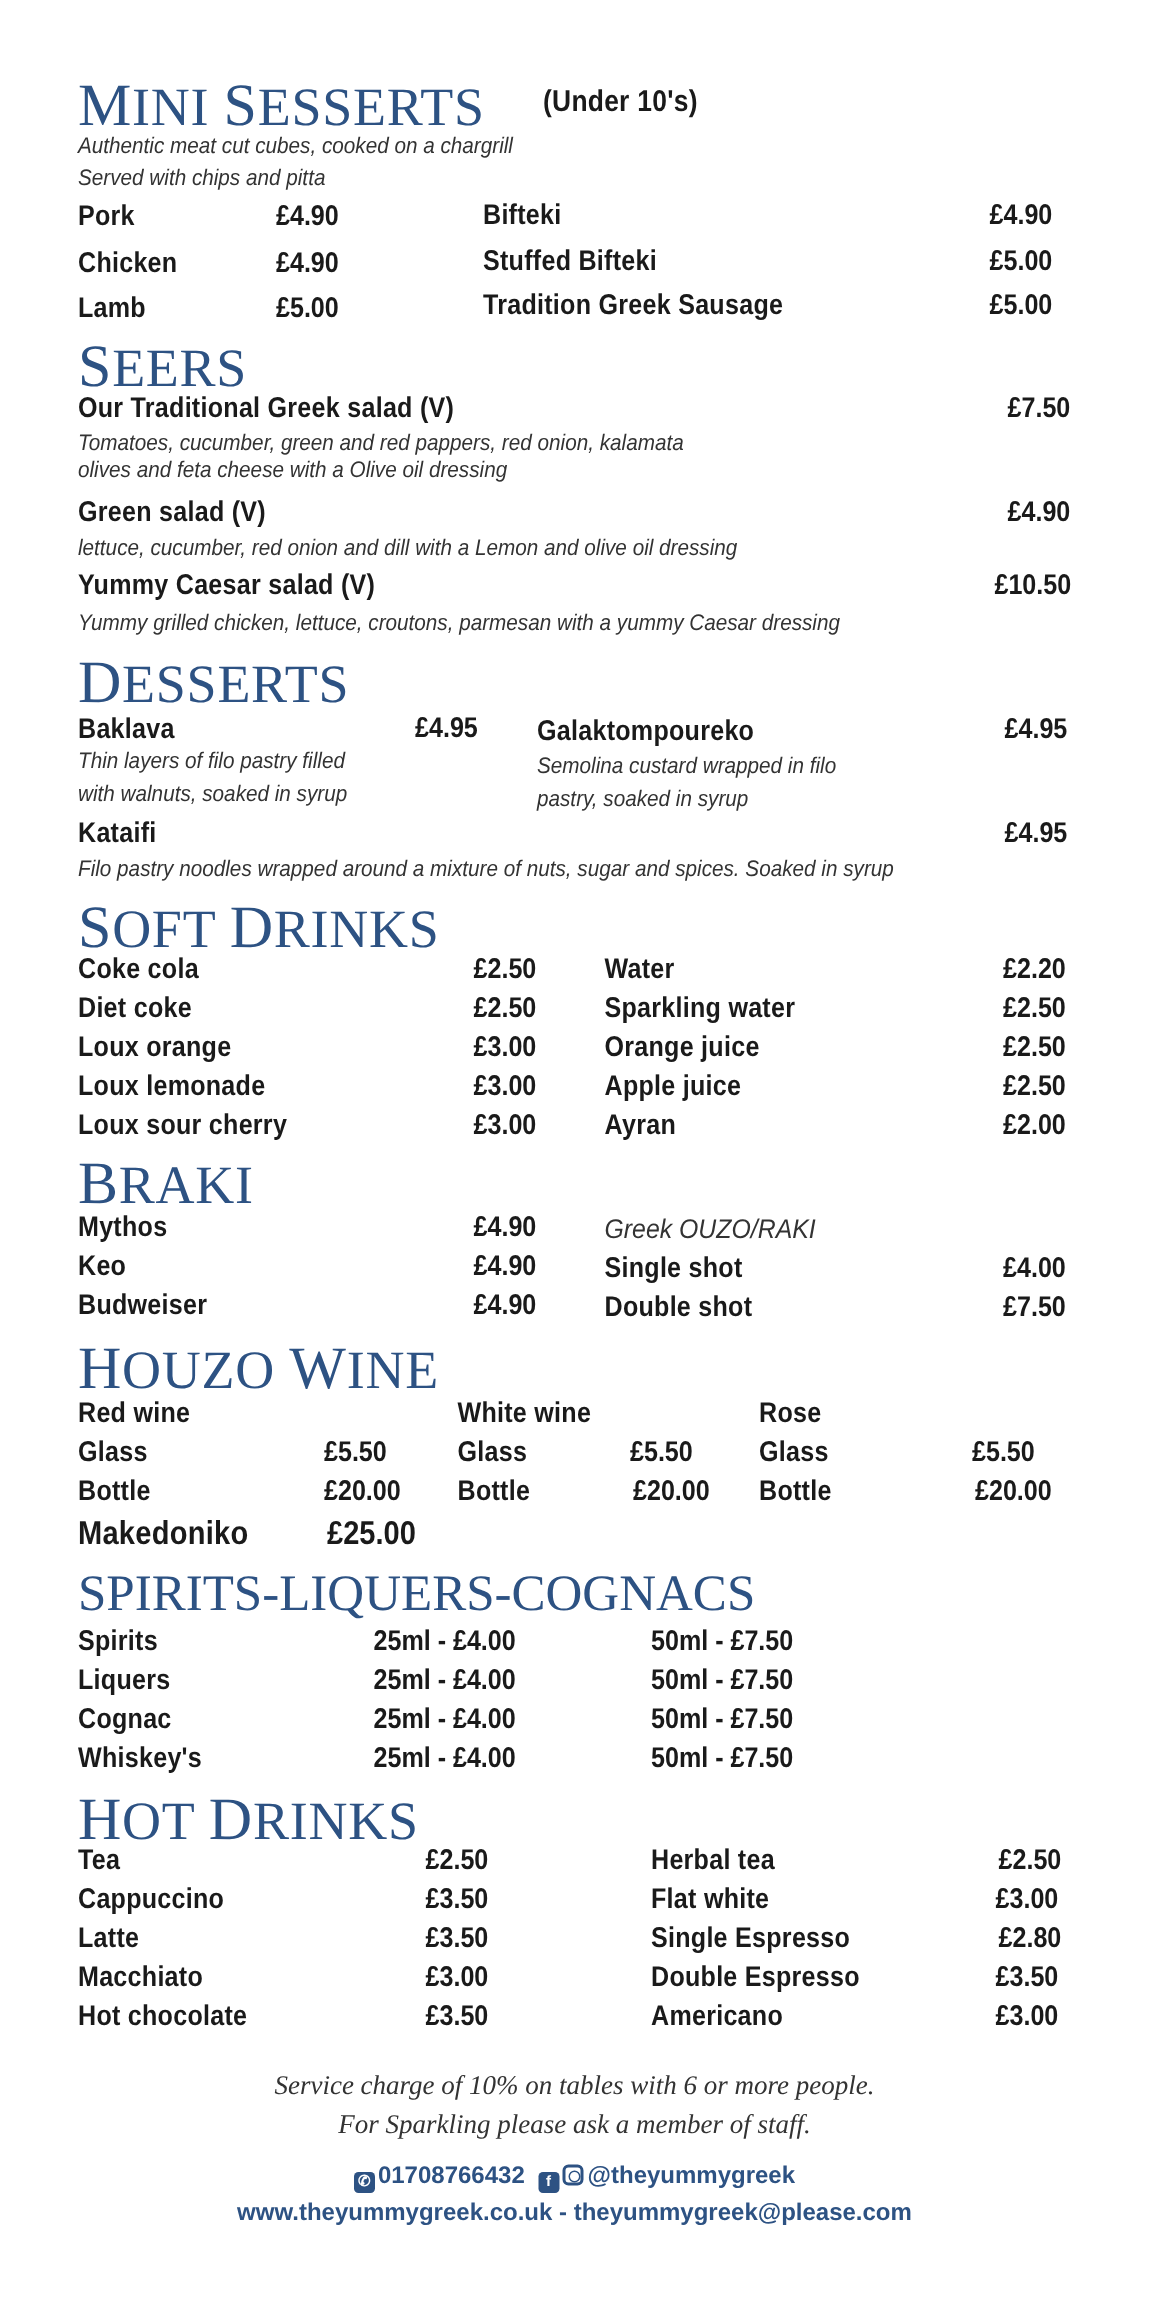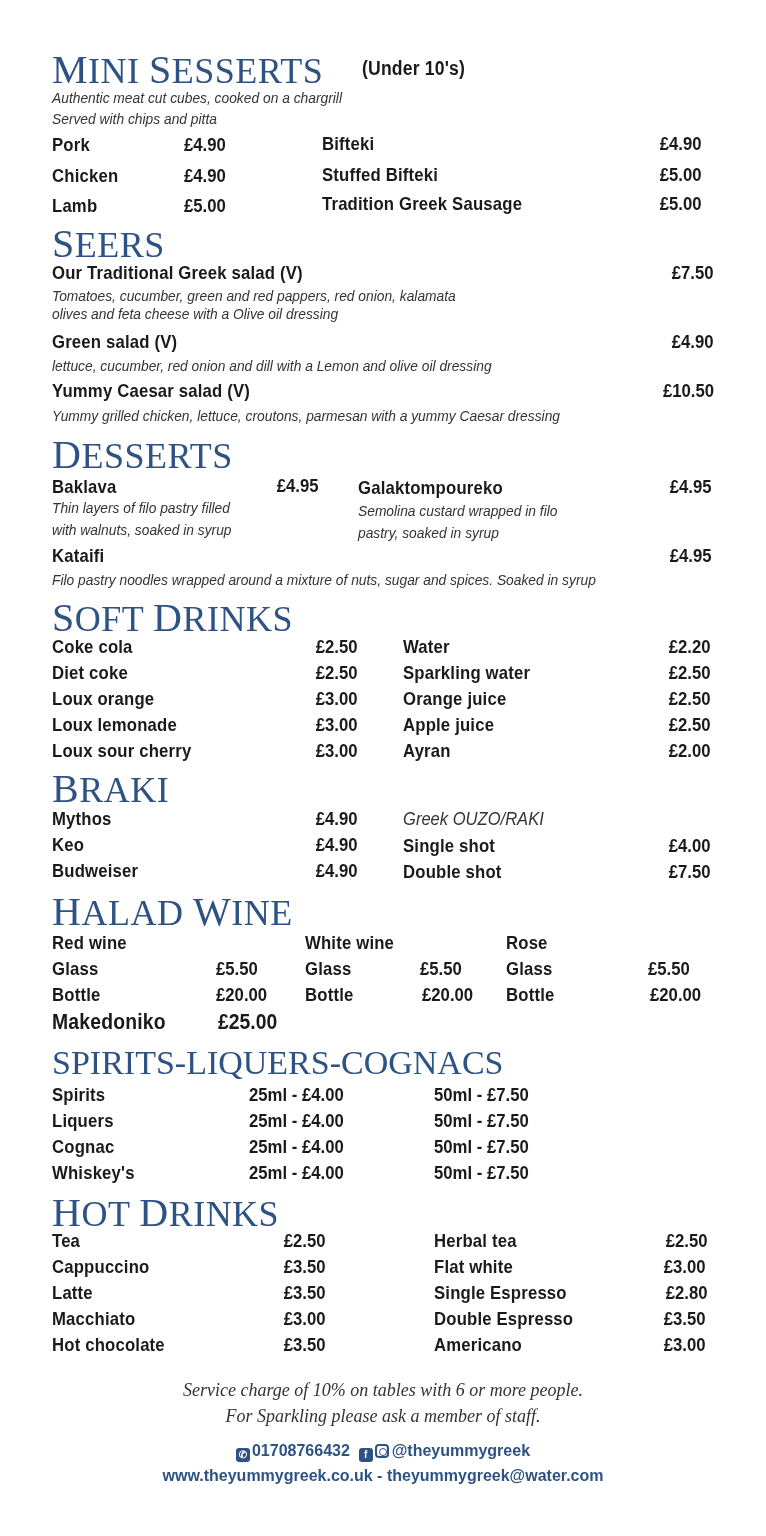--- a/index.html
+++ b/index.html
@@ -94,21 +94,21 @@
 <div class="abs item" style="left:52px;top:834px;">Keo</div>
 <div class="abs price" style="right:408px;top:834px;">£4.90</div>
 <div class="abs item" style="left:52px;top:860px;">Budweiser</div>
 <div class="abs price" style="right:408px;top:860px;">£4.90</div>
 <div class="abs desc" style="left:403px;top:809px;font-size:18px;">Greek  OUZO/RAKI</div>
 <div class="abs item" style="left:403px;top:835px;">Single shot</div>
 <div class="abs price" style="right:55px;top:835px;">£4.00</div>
 <div class="abs item" style="left:403px;top:861px;">Double shot</div>
 <div class="abs price" style="right:55px;top:861px;">£7.50</div>
 
-<div class="abs h" style="left:52px;top:892px;"><span>H</span><span class="sc">ALAD </span><span>W</span><span class="sc">INE</span></div>
+<div class="abs h" style="left:52px;top:892px;"><span>H</span><span class="sc">OUZO </span><span>W</span><span class="sc">INE</span></div>
 <div class="abs item" style="left:52px;top:932px;">Red wine</div>
 <div class="abs item" style="left:52px;top:958px;">Glass</div>
 <div class="abs pricel" style="left:216px;top:958px;">£5.50</div>
 <div class="abs item" style="left:52px;top:984px;">Bottle</div>
 <div class="abs pricel" style="left:216px;top:984px;">£20.00</div>
 
 <div class="abs item" style="left:305px;top:932px;">White wine</div>
 <div class="abs item" style="left:305px;top:958px;">Glass</div>
 <div class="abs pricel" style="left:420px;top:958px;">£5.50</div>
 <div class="abs item" style="left:305px;top:984px;">Bottle</div>
@@ -159,13 +159,13 @@
 <div class="abs price" style="right:60px;top:1308px;">£3.50</div>
 <div class="abs item" style="left:434px;top:1334px;">Americano</div>
 <div class="abs price" style="right:60px;top:1334px;">£3.00</div>
 
 <div class="abs note" style="top:1380px;font-family:Liberation Serif, serif;">Service charge of 10% on tables with 6 or more people.</div>
 <div class="abs note" style="top:1406px;">For Sparkling please ask a member of staff.</div>
 <div class="abs contact" style="top:1442px;">
   <span class="icn">✆</span><span>01708766432</span>
   &nbsp;<span class="icn">f</span><span class="icn-o"></span><span>@theyummygreek</span>
 </div>
-<div class="abs contact" style="top:1467px;">www.theyummygreek.co.uk - theyummygreek@water.com</div>
+<div class="abs contact" style="top:1467px;">www.theyummygreek.co.uk - theyummygreek@please.com</div>
 
 </body></html>

